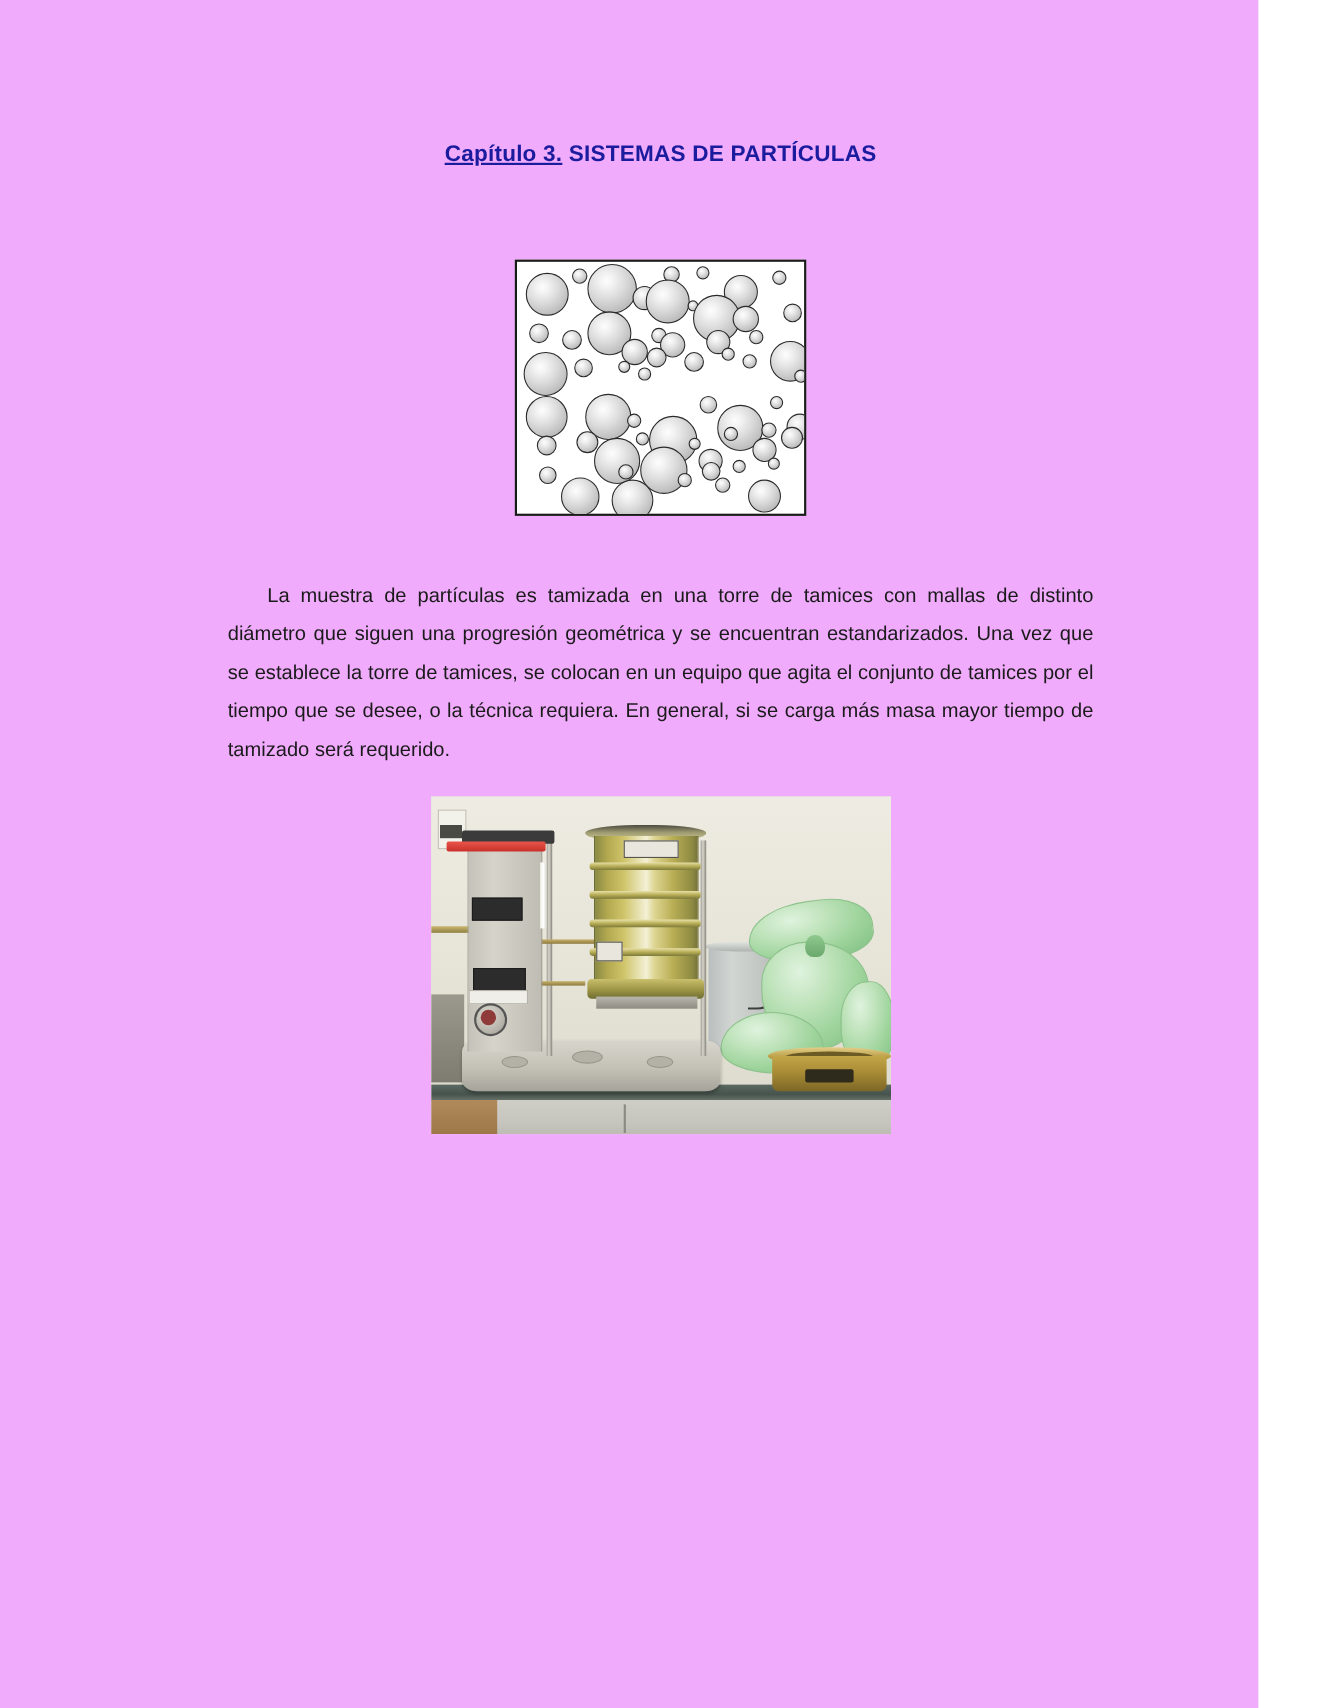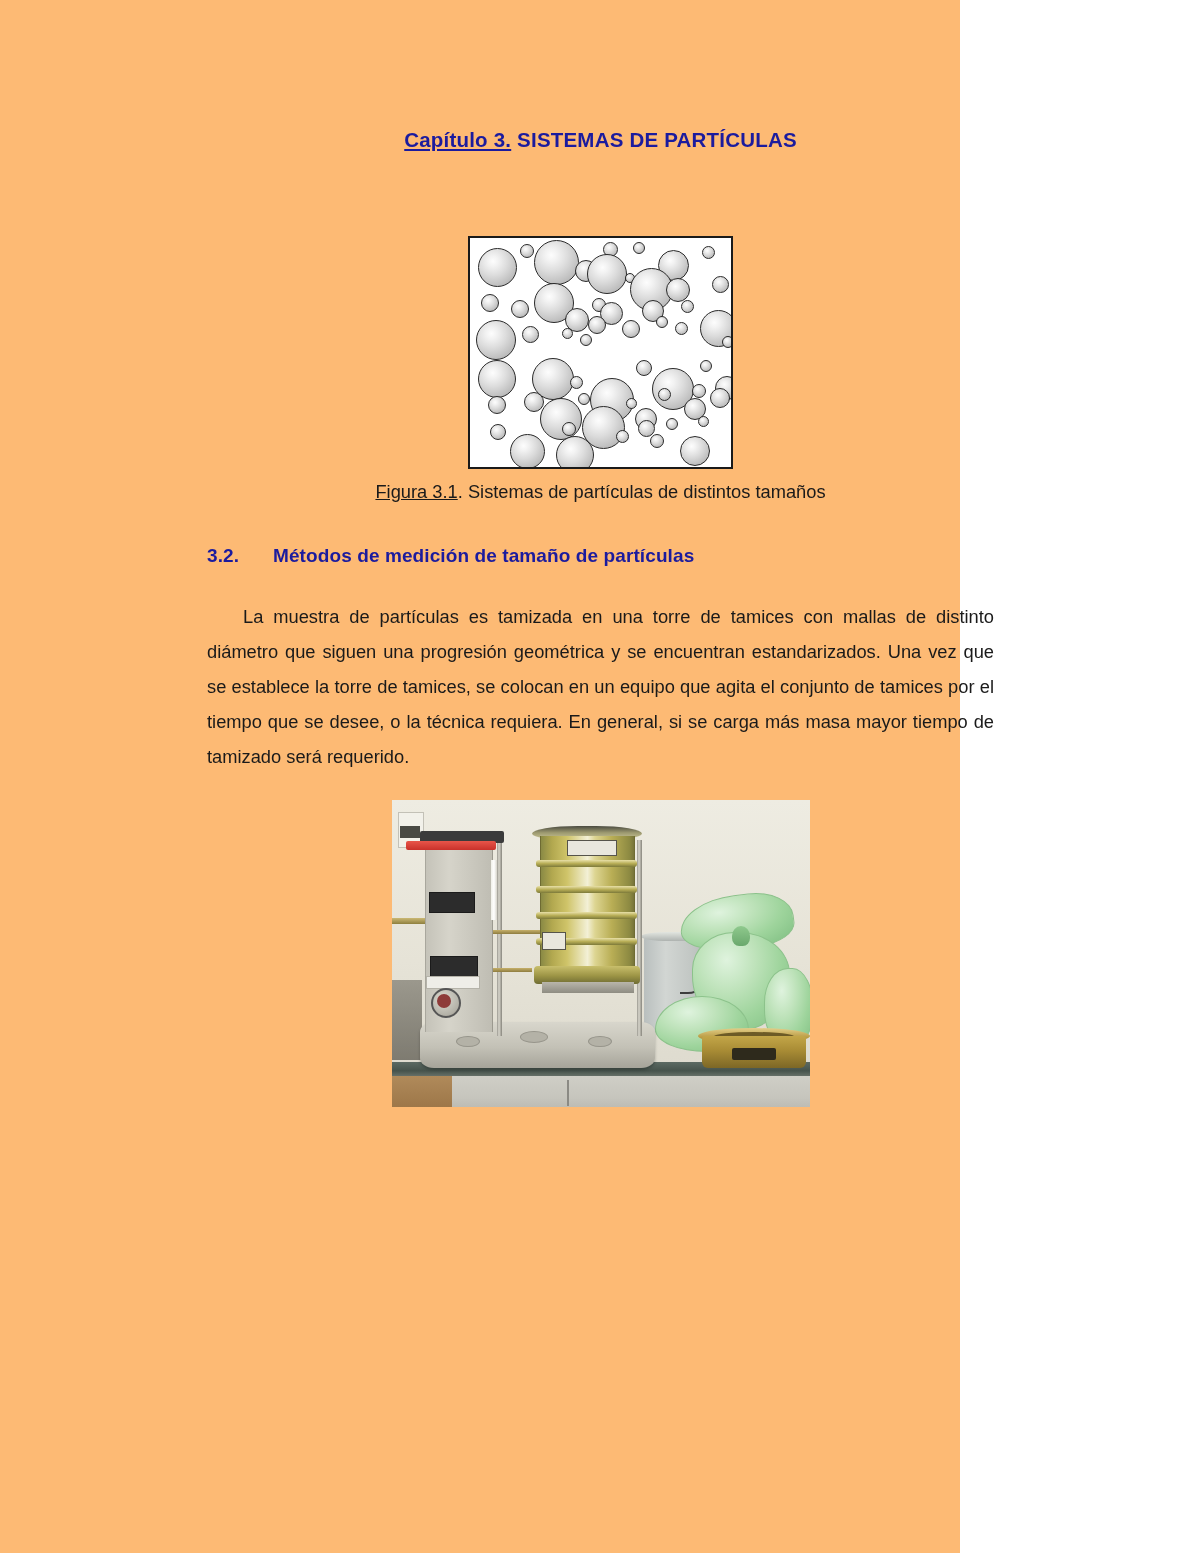--- a/index.html
+++ b/index.html
@@ -11,23 +11,23 @@
     width: 1200px;
     height: 1553px;
     font-family: "Liberation Sans", sans-serif;
     color: #000000;
     position: relative;
     overflow: hidden;
   }
   .page {
     position: absolute;
     left: 0; top: 0;
-    width: 960px;
+    width: 1144px;
     height: 1553px;
-    background: #fdba74;
+    background: #f0abfc;
   }
   .content {
     position: absolute;
     left: 207px;
     top: 0;
     width: 787px;
   }
 
   
   .doc-title {
@@ -380,30 +380,23 @@
           <div class="pcircle" style="left: 180px; top: 196px; width: 14px; height: 14px;"></div>
           <div class="pcircle" style="left: 168px; top: 182px; width: 17px; height: 17px;"></div>
           <div class="pcircle" style="left: 196px; top: 180px; width: 12px; height: 12px;"></div>
           <div class="pcircle" style="left: 210px; top: 198px; width: 30px; height: 30px;"></div>
           <div class="pcircle" style="left: 228px; top: 178px; width: 11px; height: 11px;"></div>
         </div>
     </div>
 
     <div style="height:12px"></div>
 
-    <div class="caption">
-      <span class="u">Figura 3.1</span><span>. Sistemas de partículas de distintos tamaños</span>
-    </div>
 
     <div style="height:26px"></div>
 
-    <h2 class="heading2">
-      <span class="num">3.2.</span>
-      <span>Métodos de medición de tamaño de partículas</span>
-    </h2>
 
     <div style="height:6px"></div>
 
 
     <div style="height:10px"></div>
 
 
     <p class="para indent">La muestra de partículas es tamizada en una torre de tamices con mallas de distinto diámetro que siguen una progresión geométrica y se encuentran estandarizados. Una vez que se establece la torre de tamices, se colocan en un equipo que agita el conjunto de tamices por el tiempo que se desee, o la técnica requiera. En general, si se carga más masa mayor tiempo de tamizado será requerido.</p>
 
     <div style="height:26px"></div>

